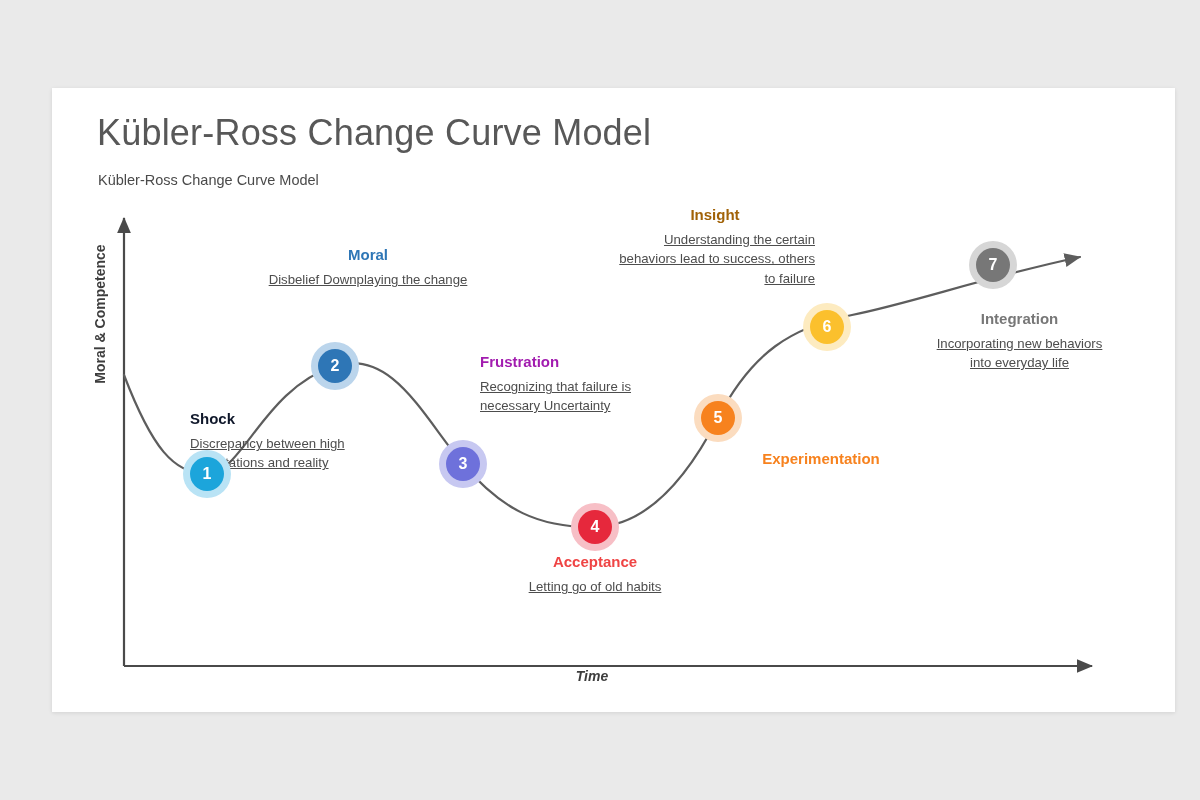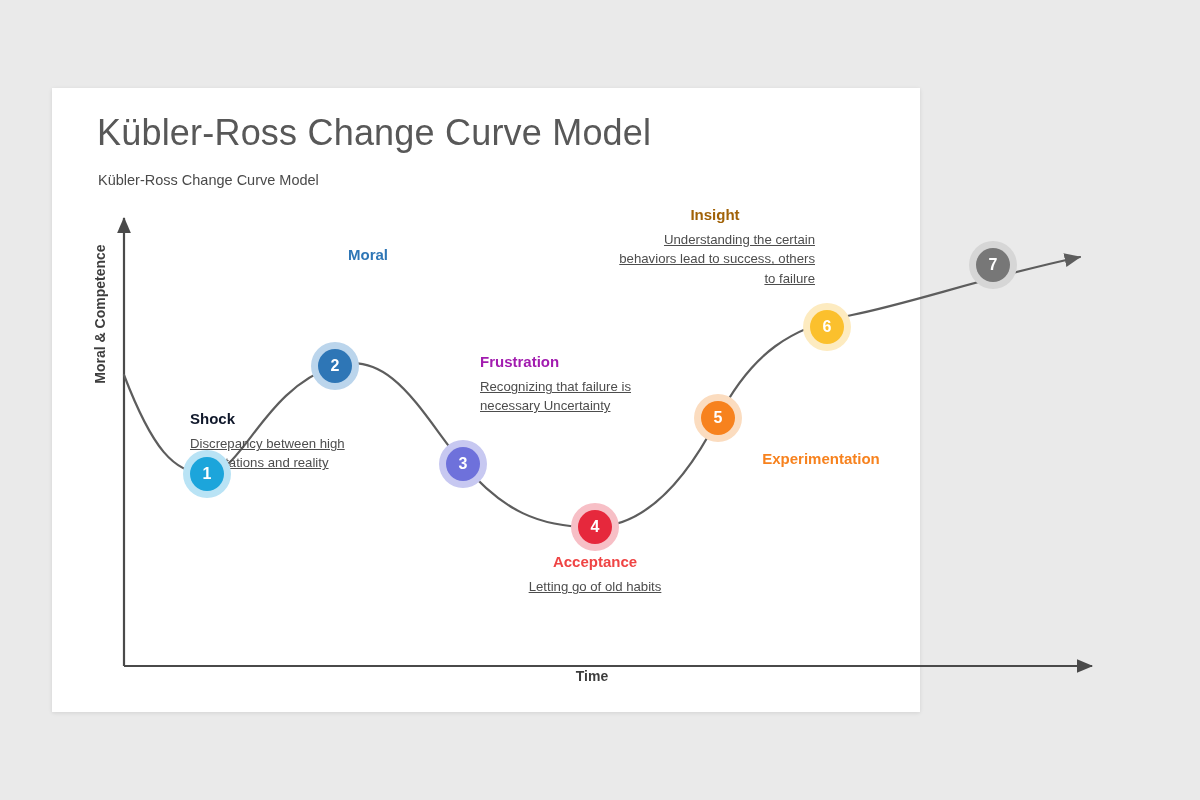--- a/index.html
+++ b/index.html
@@ -12,21 +12,21 @@
     background: #eaeaea;
     font-family: "Liberation Sans", sans-serif;
     overflow: hidden;
     position: relative;
   }
 
   #slide-card {
     position: absolute;
     left: 52px;
     top: 88px;
-    width: 868px;
+    width: 1123px;
     height: 624px;
     background: #ffffff;
     box-shadow: 0 1px 4px rgba(0,0,0,0.10);
   }
 
   #page-title {
     position: absolute;
     left: 45px;
     top: 24px;
     font-size: 36px;
@@ -76,20 +76,21 @@
     text-align: center;
     transform: rotate(-90deg);
     transform-origin: center center;
     white-space: nowrap;
   }
   #x-axis-label {
     left: 460px;
     top: 580px;
     width: 160px;
     text-align: center;
+    font-style: italic;
   }
 
   .node {
     position: absolute;
     width: 34px;
     height: 34px;
     border-radius: 50%;
     color: #ffffff;
     font-size: 16px;
     font-weight: 600;
@@ -162,20 +163,21 @@
     <div class="stage-block" id="block-1" style="left:138px; top:322px; width:200px; text-align:left;">
       <p class="stage-title" id="title-1" style="color: #0f172a;">Shock</p>
       <p class="stage-desc">Discrepancy between high expectations and reality</p>
     </div>
 
     <div class="node" id="node-2" style="left: 266px; top: 261px; background: rgb(46, 118, 182); box-shadow: rgb(187, 213, 236) 0px 0px 0px 7px;">
       <span>2</span>
     </div>
     <div class="stage-block" id="block-2" style="left:204px; top:158px; width:224px; text-align:center;">
       <p class="stage-title" id="title-2" style="color: rgb(46, 118, 182);">Moral</p>
+      <p class="stage-desc">Disbelief Downplaying the change</p>
     </div>
 
     <div class="node" id="node-3" style="left: 394px; top: 359px; background: rgb(110, 113, 219); box-shadow: rgb(199, 200, 241) 0px 0px 0px 7px;">
       <span>3</span>
     </div>
     <div class="stage-block" id="block-3" style="left:428px; top:265px; width:200px; text-align:left;">
       <p class="stage-title" id="title-3" style="color: #a21caf;">Frustration</p>
       <p class="stage-desc">Recognizing that failure is necessary Uncertainty</p>
     </div>
 
@@ -198,15 +200,19 @@
       <span>6</span>
     </div>
     <div class="stage-block" id="block-6" style="left:563px; top:118px; width:200px; text-align:right;">
       <p class="stage-title" id="title-6" style="text-align: center; color: #a16207;">Insight</p>
       <p class="stage-desc">Understanding the certain behaviors lead to success, others to failure</p>
     </div>
 
     <div class="node" id="node-7" style="left: 924px; top: 160px; background: rgb(119, 119, 119); box-shadow: rgb(214, 214, 214) 0px 0px 0px 7px;">
       <span>7</span>
     </div>
+    <div class="stage-block" id="block-7" style="left:875px; top:222px; width:185px; text-align:center;">
+      <p class="stage-title" id="title-7" style="color: rgb(119, 119, 119);">Integration</p>
+      <p class="stage-desc">Incorporating new behaviors into everyday life</p>
+    </div>
 
   </div>
 </div>
 
 </body></html>

